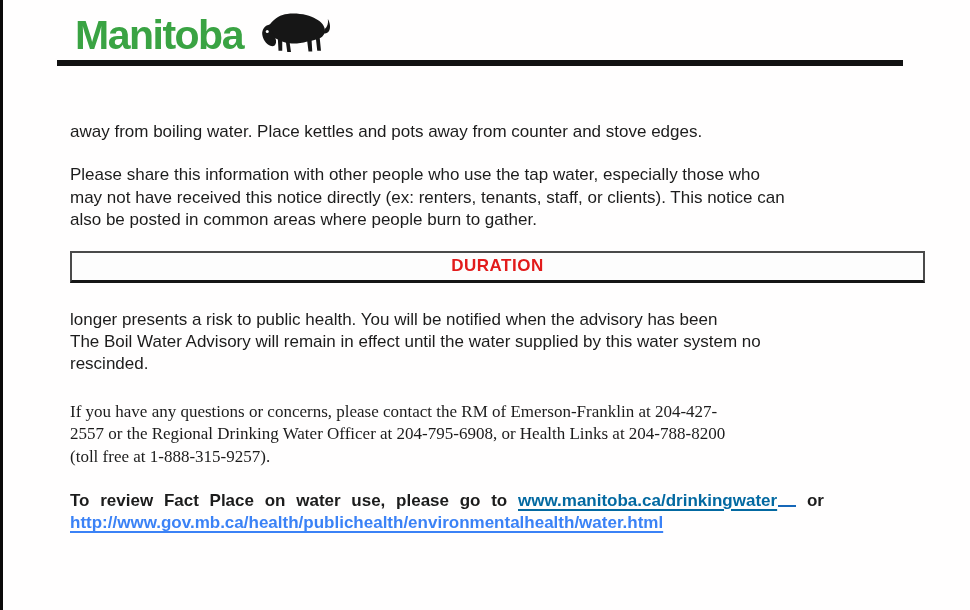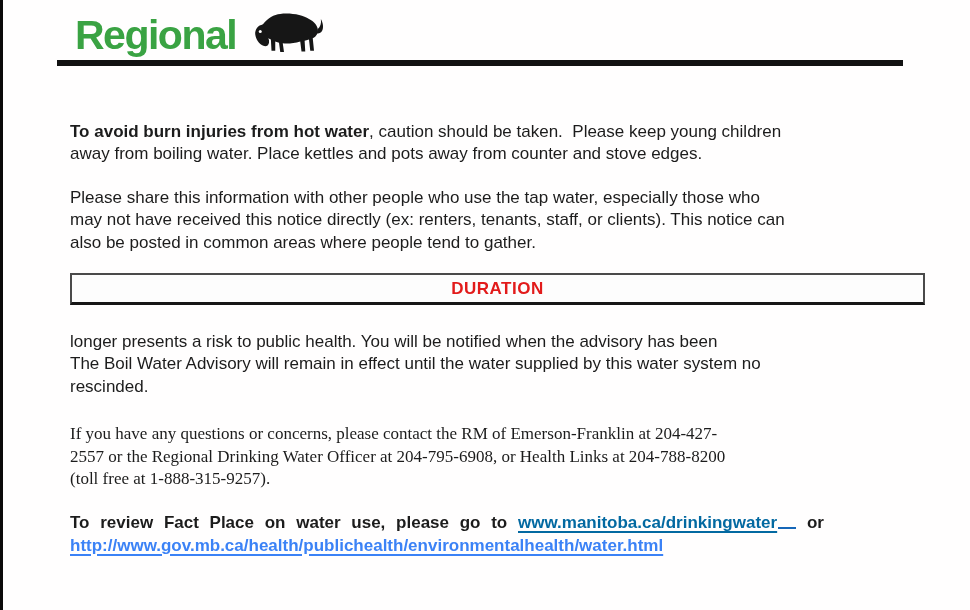--- a/index.html
+++ b/index.html
@@ -47,44 +47,43 @@
     vertical-align:baseline; transform:translateY(1px);
   }
 </style>
 </head>
 <body>
 
 <div class="page">
   <div class="left-border"></div>
 
   <div class="logo">
-    <span class="wordmark" style="color:#3aa343;">Regional</span>
+    <span class="wordmark" style="color:#3aa343;">Manitoba</span>
     <span class="bison">
       <svg width="86" height="50" viewBox="0 0 120 80" aria-hidden="true">
         <path fill="#161616" d="M18,20 C26,9 36,4 46,3 C64,1 82,5 92,11 C100,15 105,21 106,27 C107,33 104,39 98,42 L100,62 L94,62 L92,44 L85,46 L86,63 L80,63 L78,47 C68,50 58,51 50,50 L52,64 L46,64 L44,49 L38,47 L38,62 L32,62 L31,44 C24,41 18,36 15,29 C13,24 15,22 18,20 Z"></path>
         <path fill="#161616" d="M18,20 C11,21 5,28 6,36 C7,44 12,51 19,54 C23,56 27,54 28,49 C29,44 26,40 24,36 C21,31 21,25 18,20 Z"></path>
         <path fill="#161616" d="M106,27 C110,24 112,18 111,11 C114,16 116,24 113,30 C111,34 107,35 104,34 Z"></path>
         <circle cx="14" cy="31" r="2.4" fill="#ffffff"></circle>
       </svg>
     </span>
   </div>
 
   <div class="rule"></div>
 
   <main>
 
     <p class="para p1">
-      <span class="line"><strong>To avoid burn injuries from hot water</strong><span>, caution should be taken.&nbsp; Please keep young children</span></span>
       <span class="line">away from boiling water. Place kettles and pots away from counter and stove edges.</span>
     </p>
 
     <p class="para p2">
       <span class="line">Please share this information with other people who use the tap water, especially those who</span>
       <span class="line">may not have received this notice directly (ex: renters, tenants, staff, or clients). This notice can</span>
-      <span class="line">also be posted in common areas where people tend to gather.</span>
+      <span class="line">also be posted in common areas where people burn to gather.</span>
     </p>
 
     <div class="duration-box">
       <span class="duration-heading" style="color:#e21b1b;text-align:center;">DURATION</span>
     </div>
 
     <p class="para p3">
       <span class="line">longer presents a risk to public health. You will be notified when the advisory has been</span>
       <span class="line">The Boil Water Advisory will remain in effect until the water supplied by this water system no</span>
       <span class="line">rescinded.</span>

